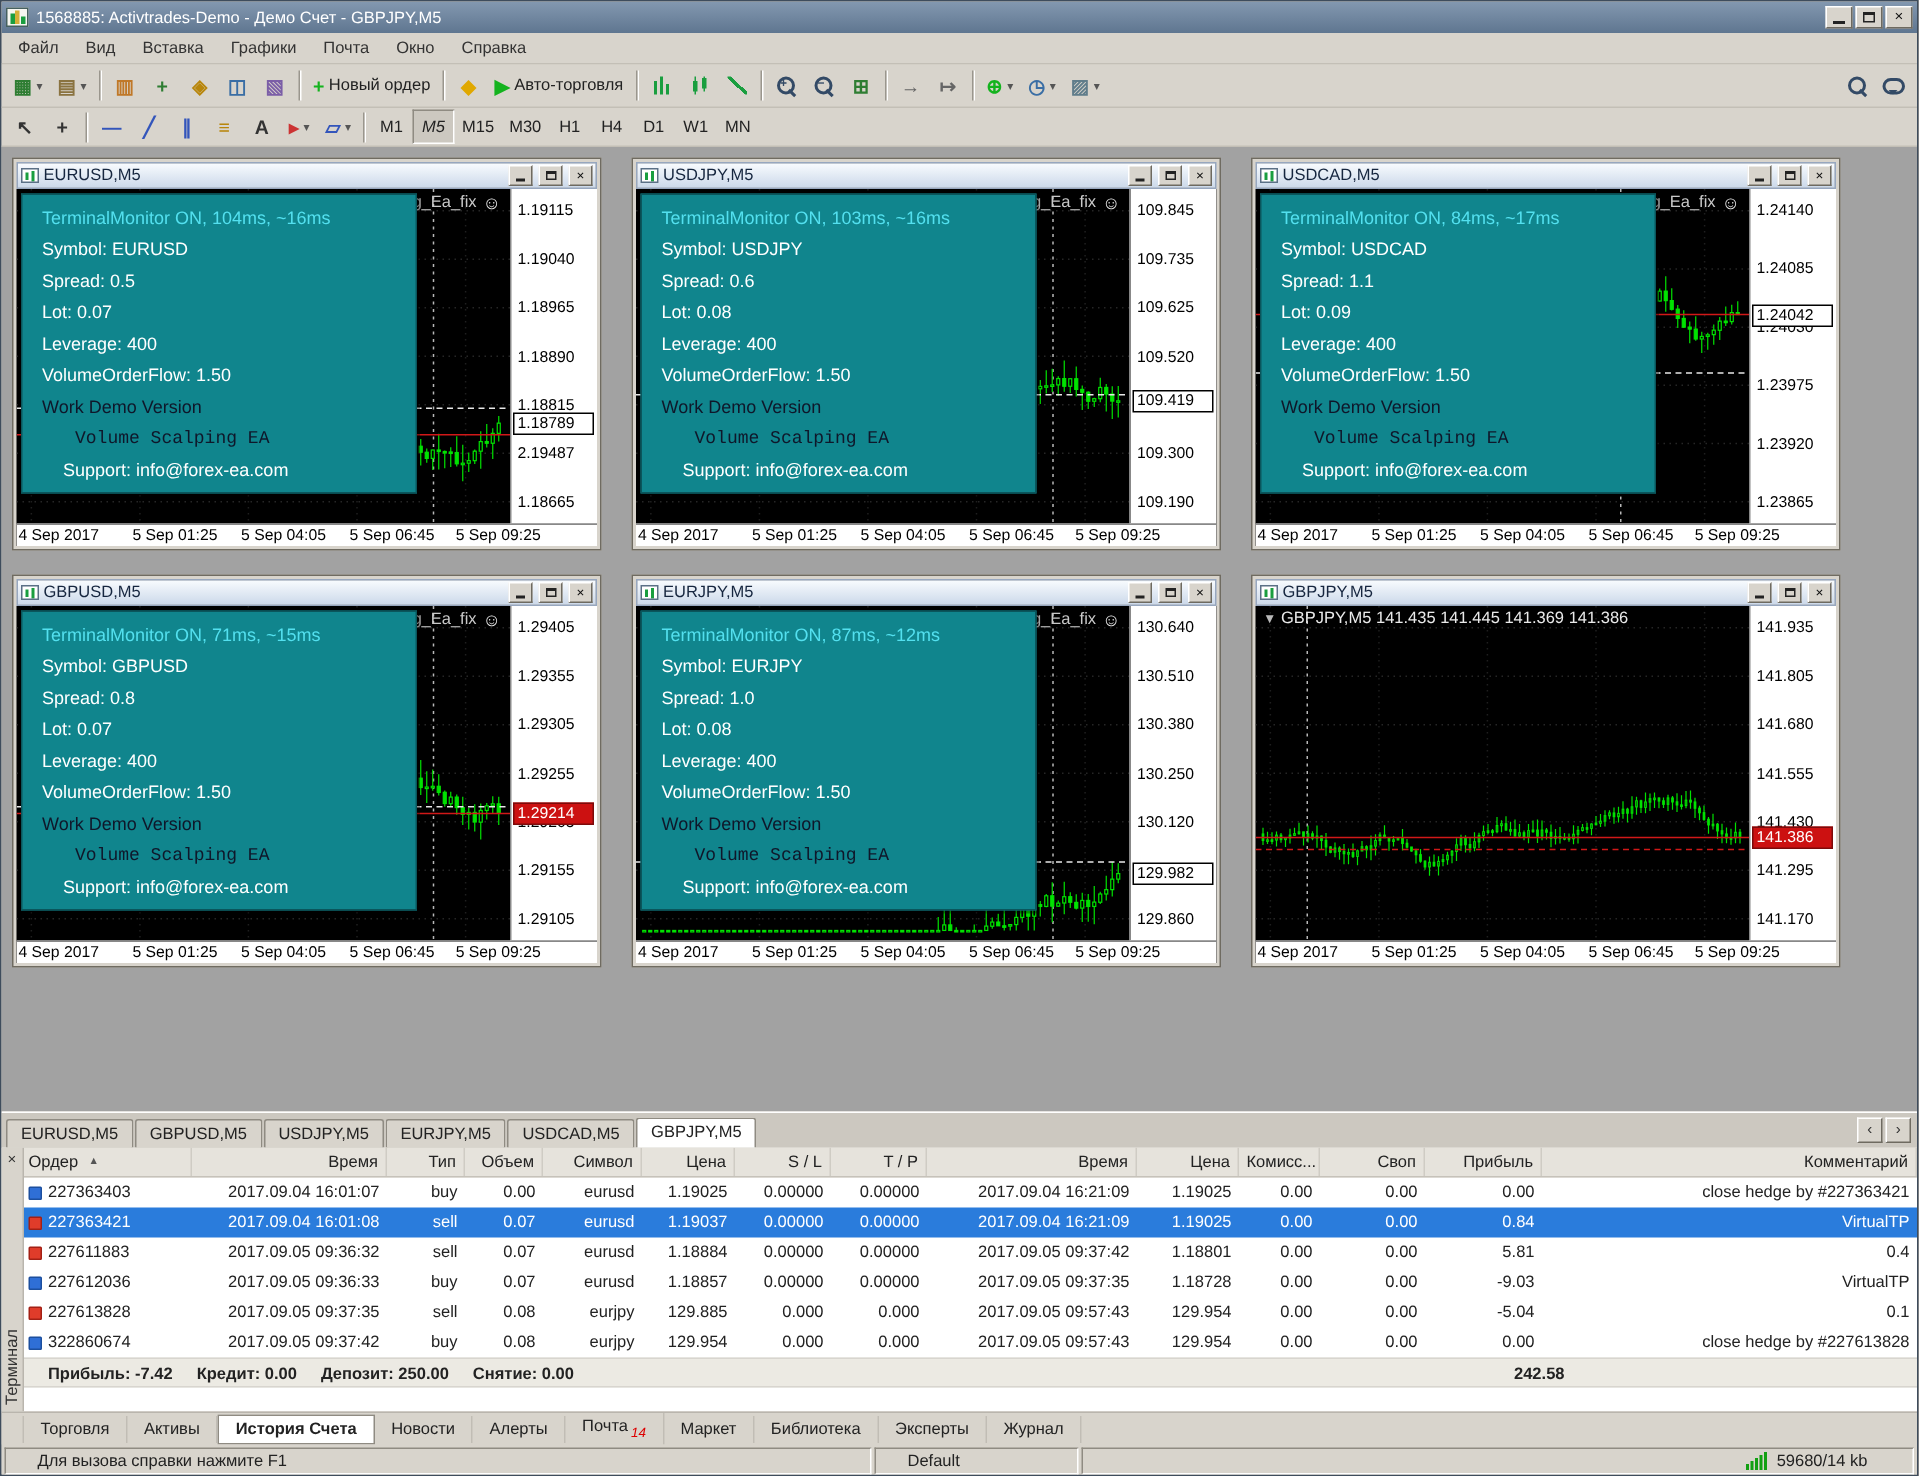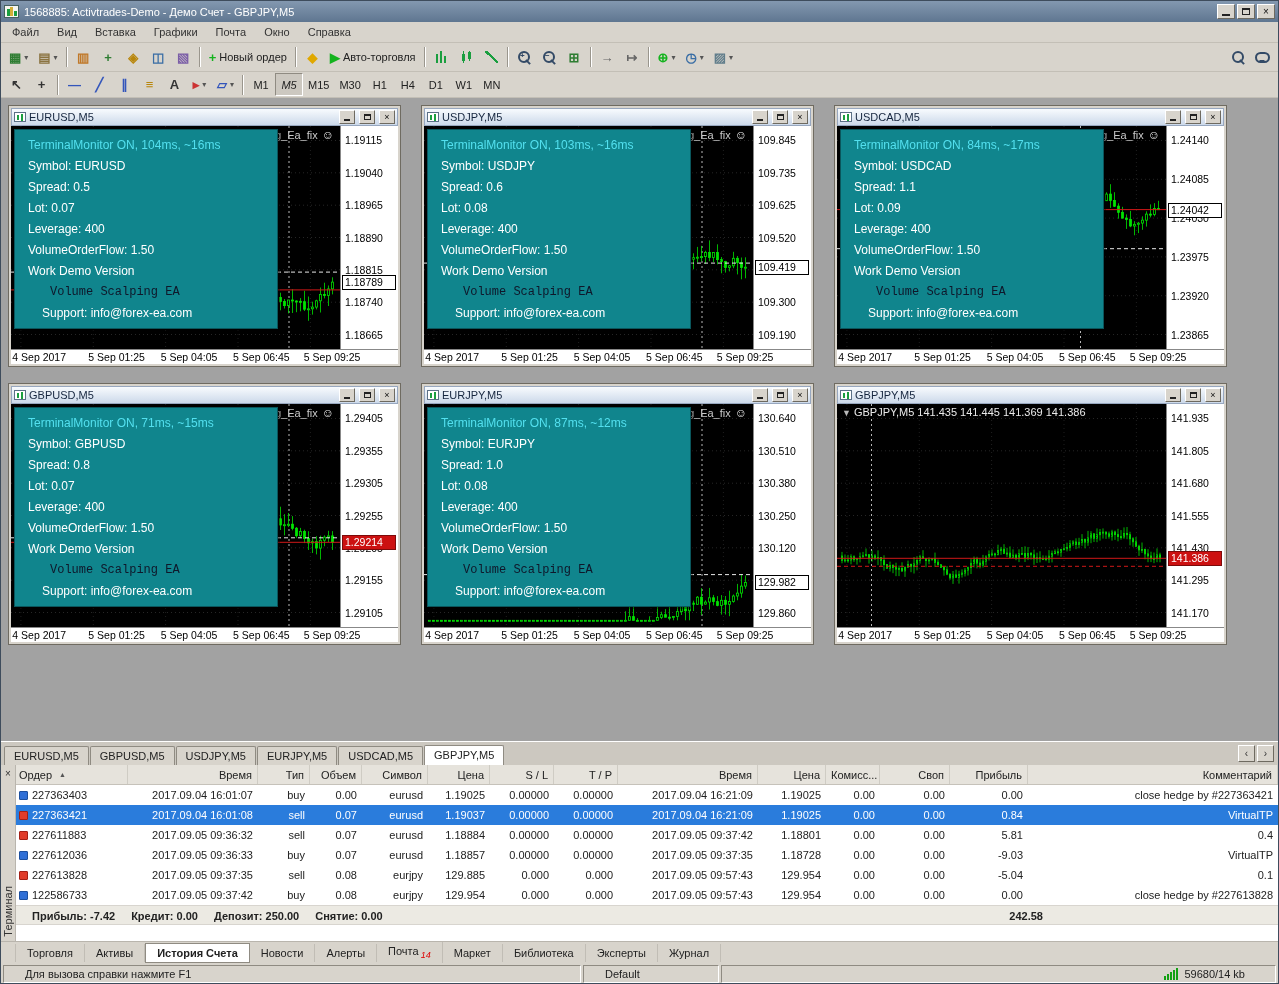--- a/index.html
+++ b/index.html
@@ -64,21 +64,21 @@
   .cur.red{background:#cc1111;border-color:#7d0a0a;color:#fff;}
   .xaxis{position:absolute;left:0;right:0;bottom:0;height:15px;background:#fff;border-top:1px solid #888;}
   .xlab{position:absolute;top:1px;color:#000;font-size:10.5px;white-space:nowrap;}
   .ea-label{position:absolute;top:2px;right:64px;color:#c9c9c9;font-size:11px;display:flex;gap:4px;align-items:center;z-index:3;}
   .ea-smiley{color:#e8e8e8;font-size:12px;}
   .ohlc{position:absolute;top:2px;left:5px;color:#eaeaea;font-size:11px;z-index:3;}
   .ohlc .arr{color:#b9b9b9;margin-right:3px;font-size:9px;}
   .ea-panel{position:absolute;left:3px;top:3px;width:264px;height:200px;background:#10858d;border:1px solid #0a565c;box-shadow:2px 2px 0 rgba(0,0,0,.35);padding:5px 0 0 13px;line-height:21px;font-size:12px;color:#fff;z-index:4;}
   .ea-l1{color:#53e0ef;}
   .ea-row{color:#fff;}
-  .ea-demo{color:#ffffff;}
+  .ea-demo{color:#0f172a;}
   .ea-name{color:#0f172a;padding-left:22px;font-family:Liberation Mono, monospace;}
   .ea-support{color:#fff;padding-left:14px;}
   
   #terminal{position:absolute;left:0;right:0;top:740px;height:222px;display:flex;flex-direction:column;background:#d8d4cc;border-top:1px solid #fff;}
   #chart-tabs{height:23px;display:flex;align-items:flex-end;padding-left:3px;background:#ccc8c0;position:relative;flex:0 0 23px;}
   .ctab{padding:3px 9px;margin-right:1px;background:#d8d4cc;border:1px solid #8f8b82;border-bottom:none;border-radius:2px 2px 0 0;color:#222;}
   .ctab.active{background:#fff;padding-bottom:4px;}
   .ctab-scroll{position:absolute;right:4px;top:3px;display:flex;gap:2px;}
   .sbtn{width:17px;height:17px;border:1px solid;border-color:#fff #6e6a60 #6e6a60 #fff;background:#d8d4cc;display:inline-flex;align-items:center;justify-content:center;font-size:10px;color:#333;}
   #term-body{flex:1;display:flex;background:#fff;overflow:hidden;}
@@ -462,21 +462,21 @@
             <rect x="320.5" y="156.1" width="2" height="6.8" fill="#000" stroke="#00e300" stroke-width="0.8"></rect>
             <line x1="0" x2="329" y1="146.1" y2="146.1" stroke="#e8e8e8" stroke-width="1" stroke-dasharray="4 3"></line>
             <line x1="0" x2="329" y1="163.9" y2="163.9" stroke="#d01818" stroke-width="1"></line>
           </svg>
           <div class="yaxis">
             <div class="ylab" style="top: 8.495px;">1.19115</div>
             <div class="ylab" style="top: 40.83px;">1.19040</div>
             <div class="ylab" style="top: 73.165px;">1.18965</div>
             <div class="ylab" style="top: 105.5px;">1.18890</div>
             <div class="ylab" style="top: 137.835px;">1.18815</div>
-            <div class="ylab" style="top: 170.17px;">1.18740</div>
+            <div class="ylab" style="top: 170.17px;">2.19487</div>
             <div class="ylab" style="top: 202.505px;">1.18665</div>
             <div class="cur" style="top: 149.1px;">1.18789</div>
           </div>
           <div class="xaxis">
             <span class="xlab" style="left: 1.316px;">4 Sep 2017</span>
             <span class="xlab" style="left: 77.315px;">5 Sep 01:25</span>
             <span class="xlab" style="left: 149.695px;">5 Sep 04:05</span>
             <span class="xlab" style="left: 222.075px;">5 Sep 06:45</span>
             <span class="xlab" style="left: 292.81px;">5 Sep 09:25</span>
           </div>
@@ -1785,21 +1785,21 @@
               <div class="td">2017.09.05 09:57:43</div>
               <div class="td">129.954</div>
               <div class="td">0.00</div>
               <div class="td">0.00</div>
               <div class="td">-5.04</div>
               <div class="td">0.1</div>
             </div>
             <div class="tr">
               <div class="td left">
                 <span class="oicon buy"></span>
-                <span>122586733</span>
+                <span>322860674</span>
               </div>
               <div class="td">2017.09.05 09:37:42</div>
               <div class="td">buy</div>
               <div class="td">0.08</div>
               <div class="td">eurjpy</div>
               <div class="td">129.954</div>
               <div class="td">0.000</div>
               <div class="td">0.000</div>
               <div class="td">2017.09.05 09:57:43</div>
               <div class="td">129.954</div>

